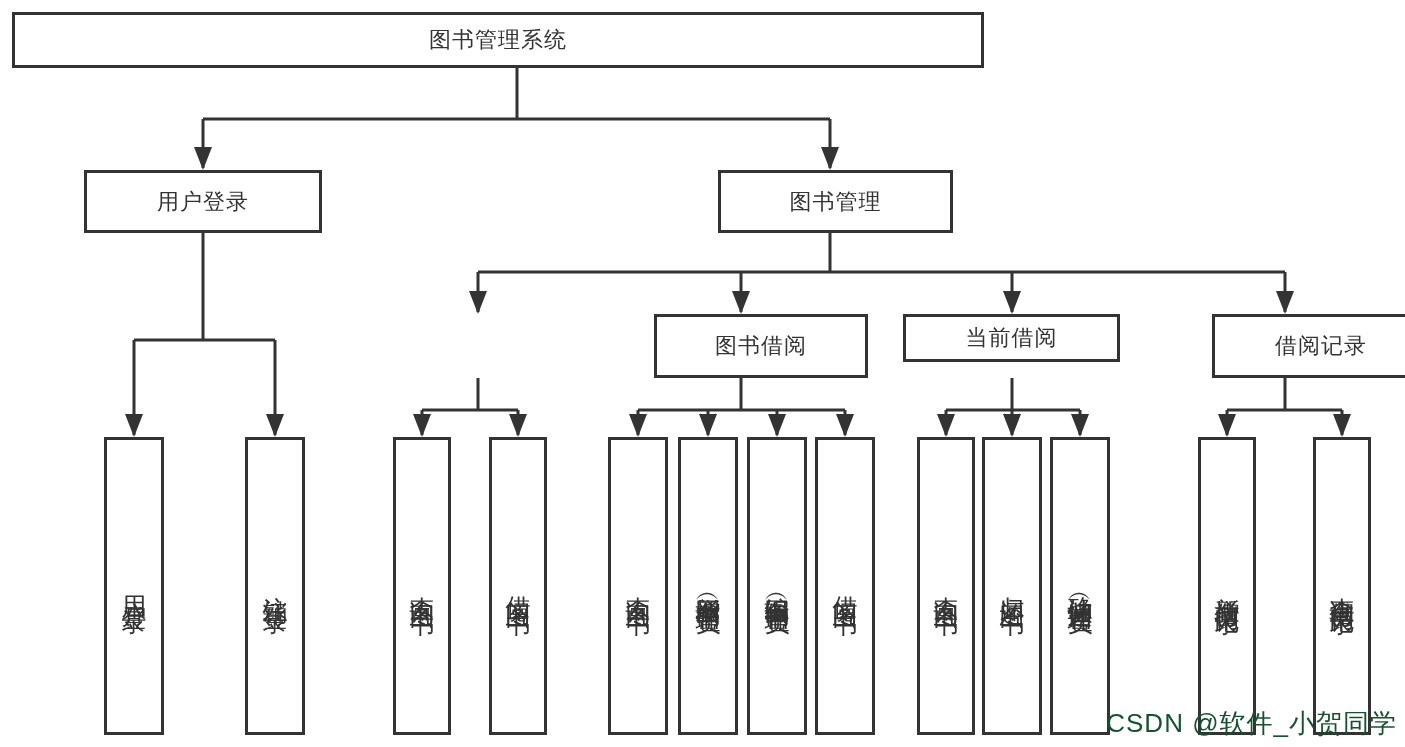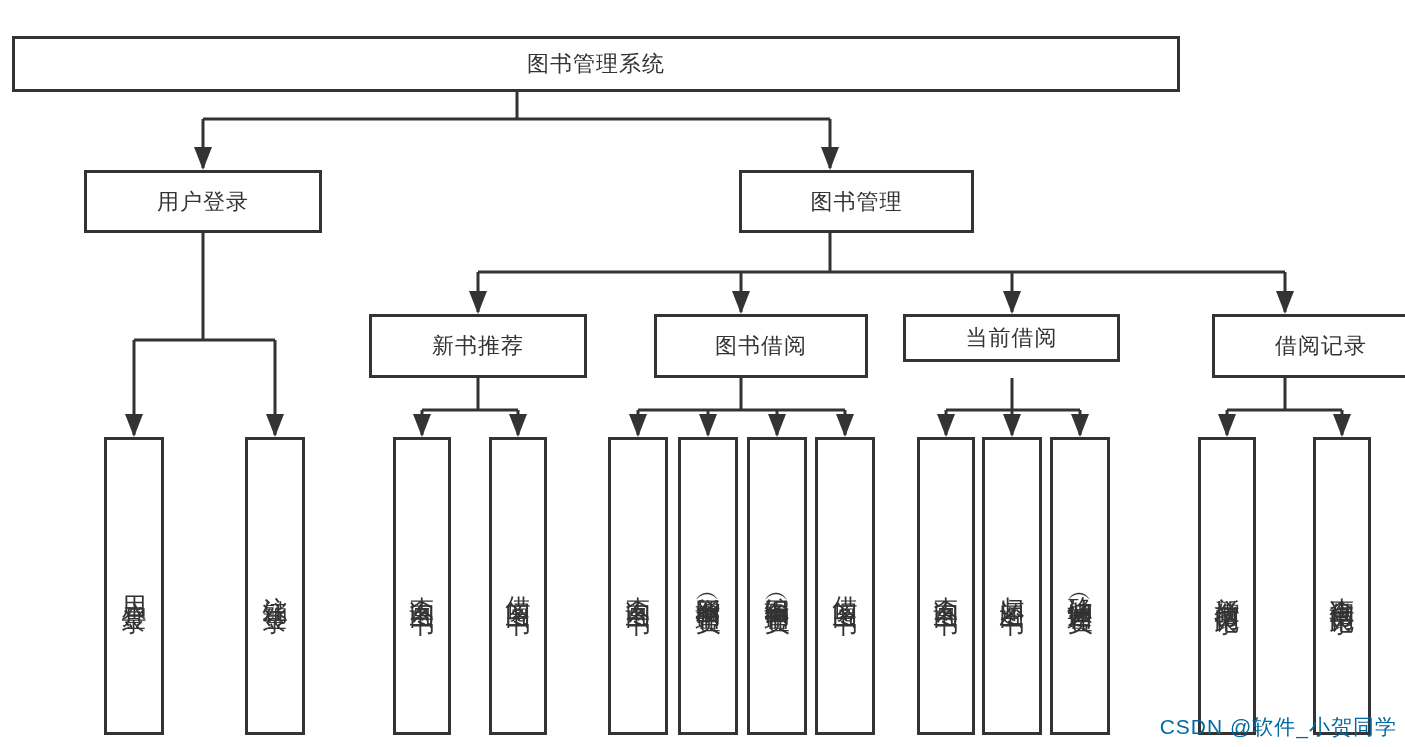--- a/index.html
+++ b/index.html
@@ -41,22 +41,22 @@
   }
   .vnode .vtext {
     writing-mode: vertical-rl;
     letter-spacing: 5px;
     line-height: 1.15;
   }
   .watermark {
     position: absolute;
     right: 8px;
     bottom: 6px;
-    font-size: 21px;
-    color: #0369a1;
+    font-size: 26px;
+    color: #14532d;
     letter-spacing: 1px;
     z-index: 10;
     white-space: nowrap;
   }
 </style>
 </head>
 <body>
 
 <div class="stage">
 
@@ -93,26 +93,25 @@
       <polygon transform="translate(777,437)" points="-9,-23 9,-23 0,0"></polygon>
       <polygon transform="translate(845,437)" points="-9,-23 9,-23 0,0"></polygon>
       <polygon transform="translate(946,437)" points="-9,-23 9,-23 0,0"></polygon>
       <polygon transform="translate(1012,437)" points="-9,-23 9,-23 0,0"></polygon>
       <polygon transform="translate(1080,437)" points="-9,-23 9,-23 0,0"></polygon>
       <polygon transform="translate(1227,437)" points="-9,-23 9,-23 0,0"></polygon>
       <polygon transform="translate(1342,437)" points="-9,-23 9,-23 0,0"></polygon>
     </g>
   </svg>
 
-  <div class="node hnode" style="left:12px; top:12px; width:1168px; height:56px;margin-top:24px;">图书管理系统</div>
+  <div class="node hnode" style="left:12px; top:12px; width:972px; height:56px;">图书管理系统</div>
 
   <div class="node hnode" style="left:84px; top:170px; width:238px; height:63px;">用户登录</div>
-  <div class="node hnode" style="left:739px; top:170px; width:235px; height:63px;">图书管理</div>
+  <div class="node hnode" style="left:718px; top:170px; width:235px; height:63px;">图书管理</div>
 
-  <div class="node hnode" style="left:369px; top:314px; width:218px; height:64px;">新书推荐</div>
   <div class="node hnode" style="left:654px; top:314px; width:214px; height:64px;">图书借阅</div>
   <div class="node hnode" style="left:903px; top:314px; width:217px; height:48px;">当前借阅</div>
   <div class="node hnode" style="left:1212px; top:314px; width:218px; height:64px;">借阅记录</div>
 
   <div class="node vnode" style="left:104px; top:437px; width:60px; height:298px;">
     <span class="vtext">用户登录</span>
   </div>
   <div class="node vnode" style="left:245px; top:437px; width:60px; height:298px;">
     <span class="vtext">注销登录</span>
   </div>

